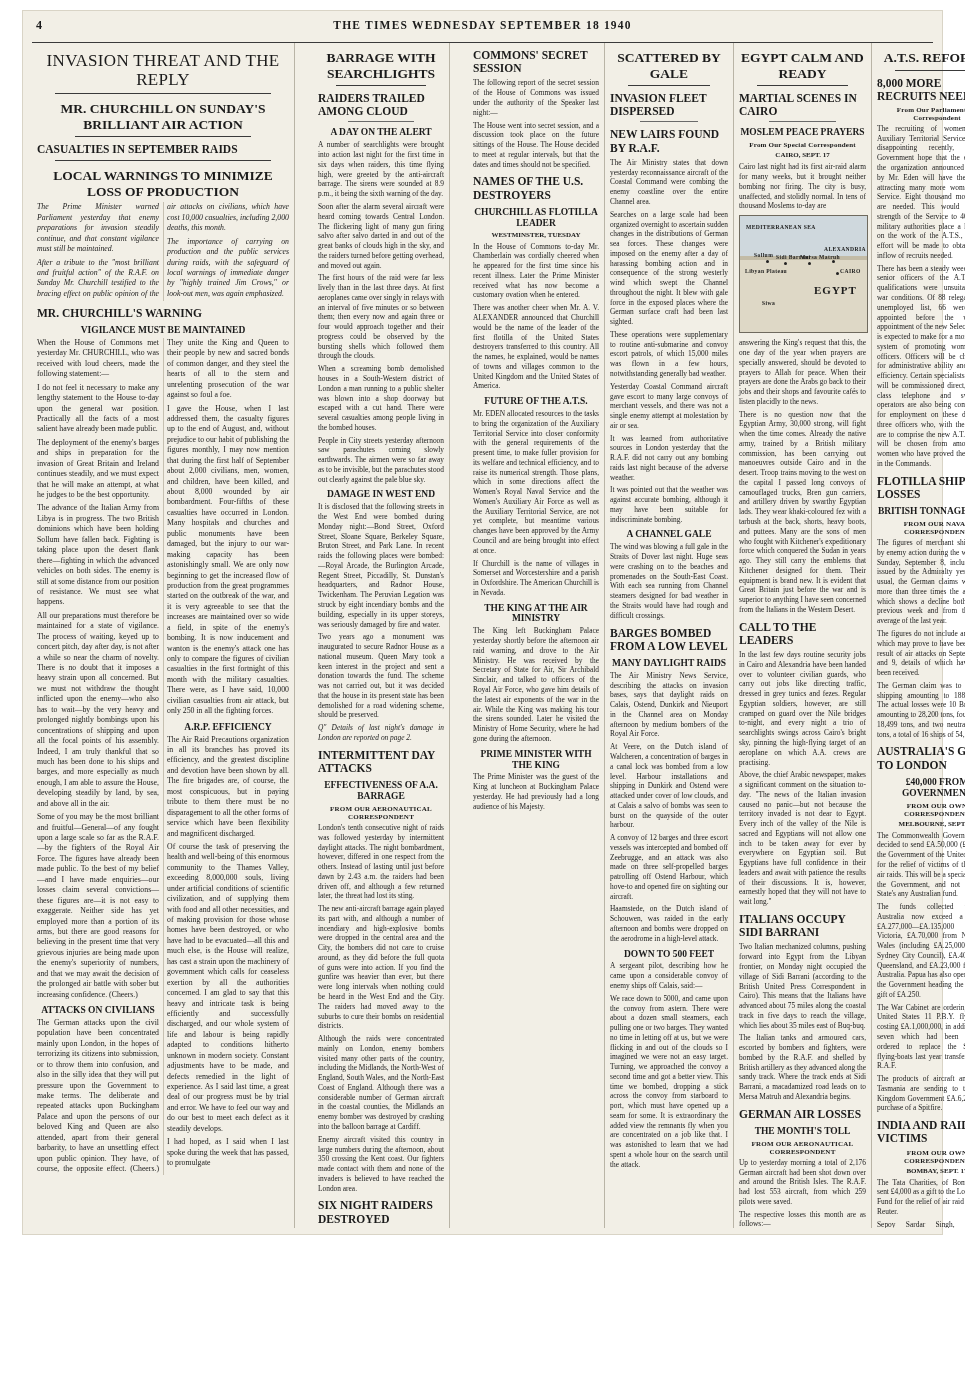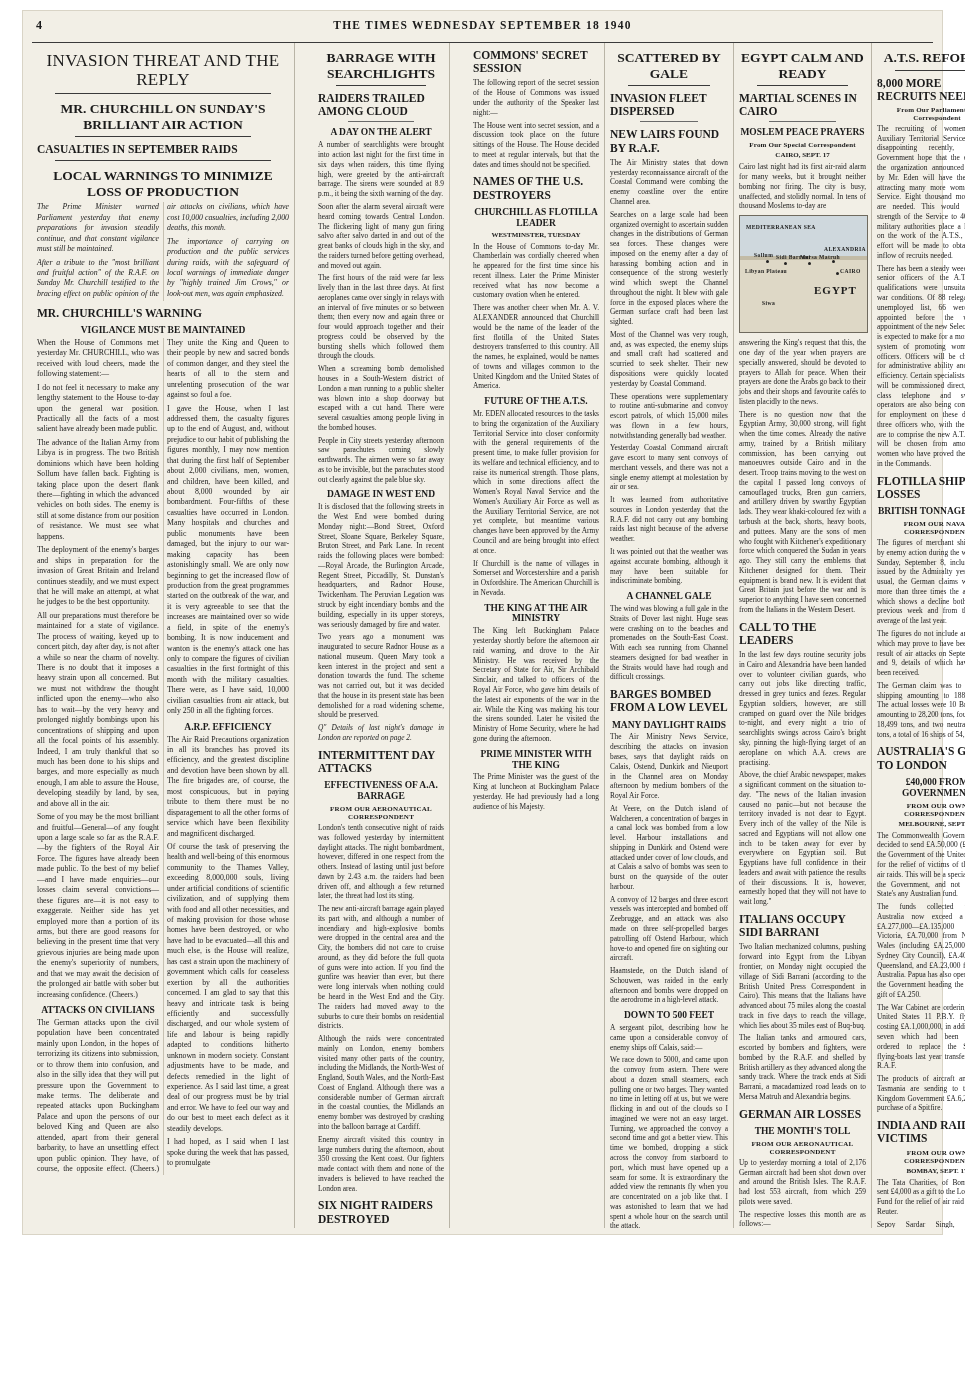--- a/index.html
+++ b/index.html
@@ -67,22 +67,22 @@
         <div class="twocol">
           <p class="lead">The Prime Minister warned Parliament yesterday that enemy preparations for invasion steadily continue, and that constant vigilance must still be maintained.</p>
           <p class="lead">After a tribute to the "most brilliant and fruitful action" of the R.A.F. on Sunday Mr. Churchill testified to the bracing effect on public opinion of the air attacks on civilians, which have cost 10,000 casualties, including 2,000 deaths, this month.</p>
           <p class="lead">The importance of carrying on production and the public services during raids, with the safeguard of local warnings of immediate danger by "highly trained Jim Crows," or look-out men, was again emphasized.</p>
         </div>
         <h3 class="head3">MR. CHURCHILL'S WARNING</h3>
         <h4 class="head4">VIGILANCE MUST BE MAINTAINED</h4>
         <div class="twocol">
           <p>When the House of Commons met yesterday Mr. CHURCHILL, who was received with loud cheers, made the following statement:—</p>
           <p>I do not feel it necessary to make any lengthy statement to the House to-day upon the general war position. Practically all the facts of a most salient have already been made public.</p>
+          <p>The deployment of the enemy's barges and ships in preparation for the invasion of Great Britain and Ireland continues steadily, and we must expect that he will make an attempt, at what he judges to be the best opportunity.</p>
           <p>The advance of the Italian Army from Libya is in progress. The two British dominions which have been holding Sollum have fallen back. Fighting is taking place upon the desert flank there—fighting in which the advanced vehicles on both sides. The enemy is still at some distance from our position of resistance. We must see what happens.</p>
-          <p>The deployment of the enemy's barges and ships in preparation for the invasion of Great Britain and Ireland continues steadily, and we must expect that he will make an attempt, at what he judges to be the best opportunity.</p>
           <p>All our preparations must therefore be maintained for a state of vigilance. The process of waiting, keyed up to concert pitch, day after day, is not after a while so near the charm of novelty. There is no doubt that it imposes a heavy strain upon all concerned. But we must not withdraw the thought inflicted upon the enemy—who also has to wait—by the very heavy and prolonged nightly bombings upon his concentrations of shipping and upon all the focal points of his assembly. Indeed, I am truly thankful that so much has been done to his ships and barges, and more especially as much enough, I am able to assure the House, developing steadily by land, by sea, and above all in the air.</p>
           <p>Some of you may be the most brilliant and fruitful—General—of any fought upon a large scale so far as the R.A.F.—by the fighters of the Royal Air Force. The figures have already been made public. To the best of my belief—and I have made enquiries—our losses claim several convictions—these figures are—it is not easy to exaggerate. Neither side has yet employed more than a portion of its arms, but there are good reasons for believing in the present time that very grievous injuries are being made upon the enemy's superiority of numbers, and that we may await the decision of the prolonged air battle with sober but increasing confidence. (Cheers.)</p>
           <h4 class="head4">ATTACKS ON CIVILIANS</h4>
           <p>The German attacks upon the civil population have been concentrated mainly upon London, in the hopes of terrorizing its citizens into submission, or to throw them into confusion, and also in the silly idea that they will put pressure upon the Government to make terms. The deliberate and repeated attacks upon Buckingham Palace and upon the persons of our beloved King and Queen are also attended, apart from their general barbarity, to have an unsettling effect upon public opinion. They have, of course, the opposite effect. (Cheers.) They unite the King and Queen to their people by new and sacred bonds of common danger, and they steel the hearts of all to the stern and unrelenting prosecution of the war against so foul a foe.</p>
           <p>I gave the House, when I last addressed them, the casualty figures up to the end of August, and, without prejudice to our habit of publishing the figures monthly, I may now mention that during the first half of September about 2,000 civilians, men, women, and children, have been killed, and about 8,000 wounded by air bombardment. Four-fifths of these casualties have occurred in London. Many hospitals and churches and public monuments have been damaged, but the injury to our war-making capacity has been astonishingly small. We are only now beginning to get the increased flow of production from the great programmes started on the outbreak of the war, and it is very agreeable to see that the increases are maintained over so wide a field, in spite of the enemy's bombing. It is now inducement and wanton is the enemy's attack one has only to compare the figures of civilian casualties in the first fortnight of this month with the military casualties. There were, as I have said, 10,000 civilian casualties from air attack, but only 250 in all the fighting forces.</p>
           <h4 class="head4">A.R.P. EFFICIENCY</h4>
           <p>The Air Raid Precautions organization in all its branches has proved its efficiency, and the greatest discipline and devotion have been shown by all. The fire brigades are, of course, the most conspicuous, but in paying tribute to them there must be no disparagement to all the other forms of service which have been flexibility and magnificent discharged.</p>
           <p>Of course the task of preserving the health and well-being of this enormous community to the Thames Valley, exceeding 8,000,000 souls, living under artificial conditions of scientific civilization, and of supplying them with food and all other necessities, and of making provision for those whose homes have been destroyed, or who have had to be evacuated—all this and much else, is the House will realize, has cast a strain upon the machinery of government which calls for ceaseless exertion by all the authorities concerned. I am glad to say that this heavy and intricate task is being efficiently and successfully discharged, and our whole system of life and labour is being rapidly adapted to conditions hitherto unknown in modern society. Constant adjustments have to be made, and defects remedied in the light of experience. As I said last time, a great deal of our progress must be by trial and error. We have to feel our way and do our best to meet each defect as it steadily develops.</p>
           <p>I had hoped, as I said when I last spoke during the week that has passed, to promulgate</p>
           <p></p>
@@ -134,23 +134,22 @@
       </div>
 
       <div class="col c3">
         <h2 class="head2">SCATTERED BY GALE</h2>
         <hr class="rule">
         <h3 class="head3">INVASION FLEET DISPERSED</h3>
         <hr class="rule thin">
         <h3 class="head3">NEW LAIRS FOUND BY R.A.F.</h3>
         <p>The Air Ministry states that down yesterday reconnaissance aircraft of the Coastal Command were combing the enemy coastline over the entire Channel area.</p>
         <p>Searches on a large scale had been organized overnight to ascertain sudden changes in the distributions of German sea forces. These changes were imposed on the enemy after a day of harassing bombing action and in consequence of the strong westerly wind which swept the Channel throughout the night. It blew with gale force in the exposed places where the German surface craft had been last sighted.</p>
-        <p>Most of the Channel was very rough, and, as was expected, the enemy ships and small craft had scattered and scurried to seek shelter. Their new dispositions were quickly located yesterday by Coastal Command.</p>
         <p>These operations were supplementary to routine anti-submarine and convoy escort patrols, of which 15,000 miles was flown in a few hours, notwithstanding generally bad weather.</p>
-        <p>Yesterday Coastal Command aircraft gave escort to many sent convoys of merchant vessels, and there was not a single enemy attempt at molestation by air or sea.</p>
+        <p>Yesterday Coastal Command aircraft gave escort to many large convoys of merchant vessels, and there was not a single enemy attempt at molestation by air or sea.</p>
         <p>It was learned from authoritative sources in London yesterday that the R.A.F. did not carry out any bombing raids last night because of the adverse weather.</p>
         <p>It was pointed out that the weather was against accurate bombing, although it may have been suitable for indiscriminate bombing.</p>
         <h4 class="head4">A CHANNEL GALE</h4>
         <p>The wind was blowing a full gale in the Straits of Dover last night. Huge seas were crashing on to the beaches and promenades on the South-East Coast. With each sea running from Channel steamers designed for bad weather in the Straits would have had rough and difficult crossings.</p>
         <h3 class="head3">BARGES BOMBED FROM A LOW LEVEL</h3>
         <h4 class="head4">MANY DAYLIGHT RAIDS</h4>
         <p>The Air Ministry News Service, describing the attacks on invasion bases, says that daylight raids on Calais, Ostend, Dunkirk and Nieuport in the Channel area on Monday afternoon by medium bombers of the Royal Air Force.</p>
         <p>At Veere, on the Dutch island of Walcheren, a concentration of barges in a canal lock was bombed from a low level. Harbour installations and shipping in Dunkirk and Ostend were attacked under cover of low clouds, and at Calais a salvo of bombs was seen to burst on the quayside of the outer harbour.</p>
         <p>A convoy of 12 barges and three escort vessels was intercepted and bombed off Zeebrugge, and an attack was also made on three self-propelled barges patrolling off Ostend Harbour, which hove-to and opened fire on sighting our aircraft.</p>
         <p>Haamstede, on the Dutch island of Schouwen, was raided in the early afternoon and bombs were dropped on the aerodrome in a high-level attack.</p>

